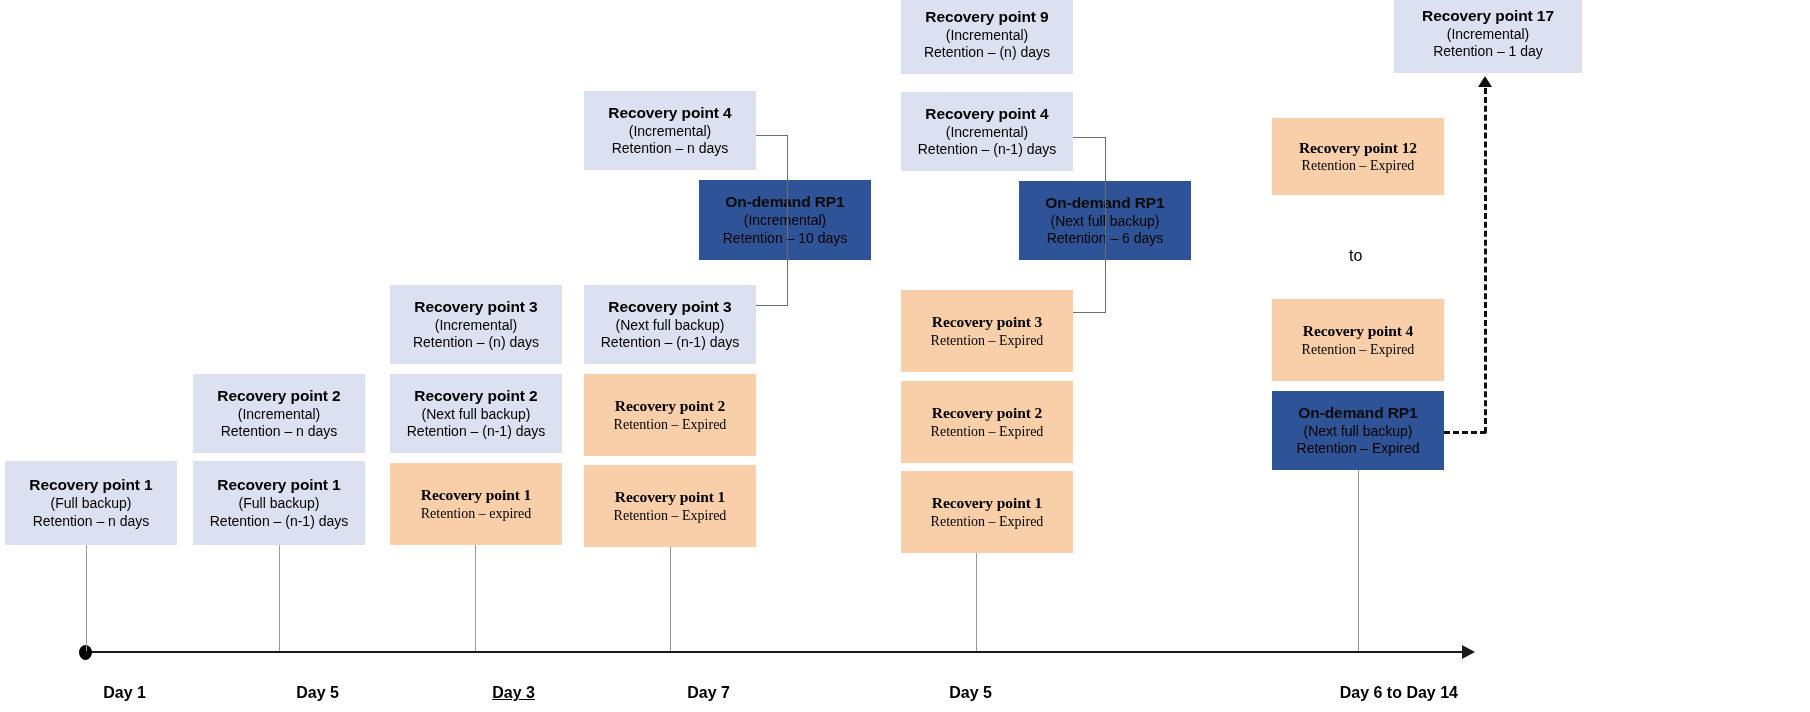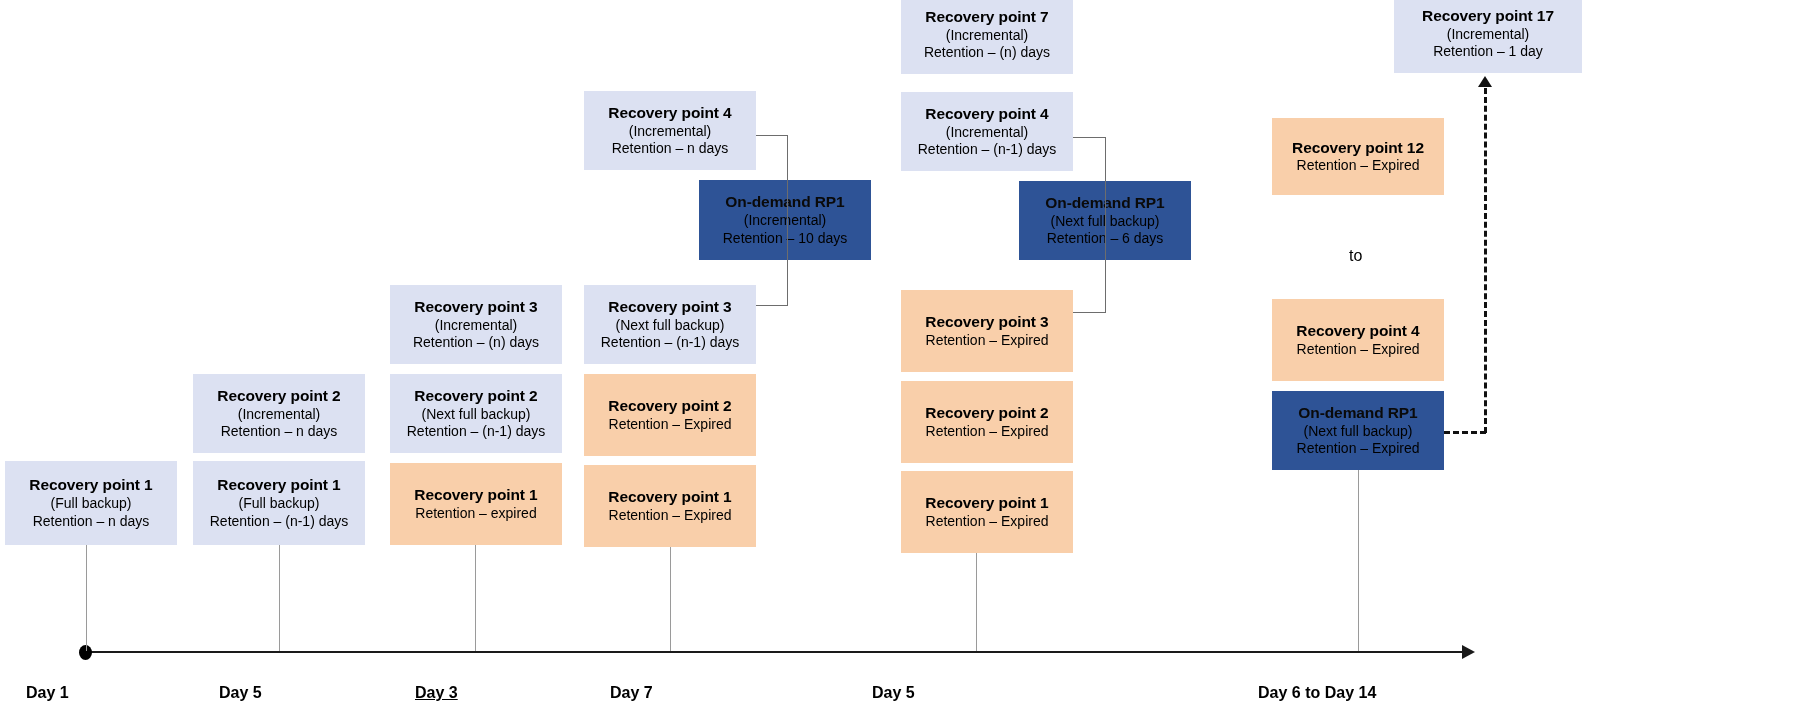--- a/index.html
+++ b/index.html
@@ -24,21 +24,21 @@
     justify-content:center;
     text-align:center;
     line-height:1.28;
     color:#000000;
     padding:2px 4px;
   }
   .rp .t1{ font-weight:bold; font-size:15.5px; letter-spacing:-0.1px; }
   .rp .t2{ font-size:14px; }
   .rp .t3{ font-size:14px; }
   .rp.blue{   background:#dce1f2; }
-  .rp.orange{ background:#f9cfaa; }
+  .rp.orange{ background:#f9cfaa;font-family:Liberation Serif, serif; }
   .rp.navy{   background:#2e5396; }
   .rp.navy .t1,.rp.navy .t2,.rp.navy .t3{ color:#000000; }
   .rp.navy .t1{ color:#0a0a0a; }
 
   
   .vline{ position:absolute; width:1px; background:#6d6d6d; }
   .hline{ position:absolute; height:1px; background:#6d6d6d; }
   .tick{  position:absolute; width:1px; background:#9a9a9a; }
 
   .axis{ position:absolute; height:2px; background:#1a1a1a; }
@@ -53,21 +53,21 @@
     position:absolute;
     width:13px;height:15px;
     background:#000;
     border-radius:50%;
   }
   .daylabel{
     position:absolute;
     font-size:16px;
     font-weight:bold;
     color:#000;
-    text-align:left;
+    text-align:right;
     white-space:nowrap;
   }
   .tolabel{
     position:absolute;
     font-size:16px;
     font-weight:normal;
     color:#000;
   }
   
   .dash-v{
@@ -143,21 +143,21 @@
   <div class="rp orange" style="left:584px; top:374px; width:172px; height:82px;">
     <div class="t1">Recovery point 2</div>
     <div class="t3">Retention – Expired</div>
   </div>
   <div class="rp orange" style="left:584px; top:465px; width:172px; height:82px;">
     <div class="t1">Recovery point 1</div>
     <div class="t3">Retention – Expired</div>
   </div>
 
   <div class="rp blue" style="left:901px; top:-5px; width:172px; height:79px;">
-    <div class="t1">Recovery point 7</div>
+    <div class="t1">Recovery point 9</div>
     <div class="t2">(Incremental)</div>
     <div class="t3">Retention – (n) days</div>
   </div>
   <div class="rp blue" style="left:901px; top:92px; width:172px; height:79px;">
     <div class="t1">Recovery point 4</div>
     <div class="t2">(Incremental)</div>
     <div class="t3">Retention – (n-1) days</div>
   </div>
   <div class="rp navy" style="left:1019px; top:181px; width:172px; height:79px;">
     <div class="t1">On-demand RP1</div>

